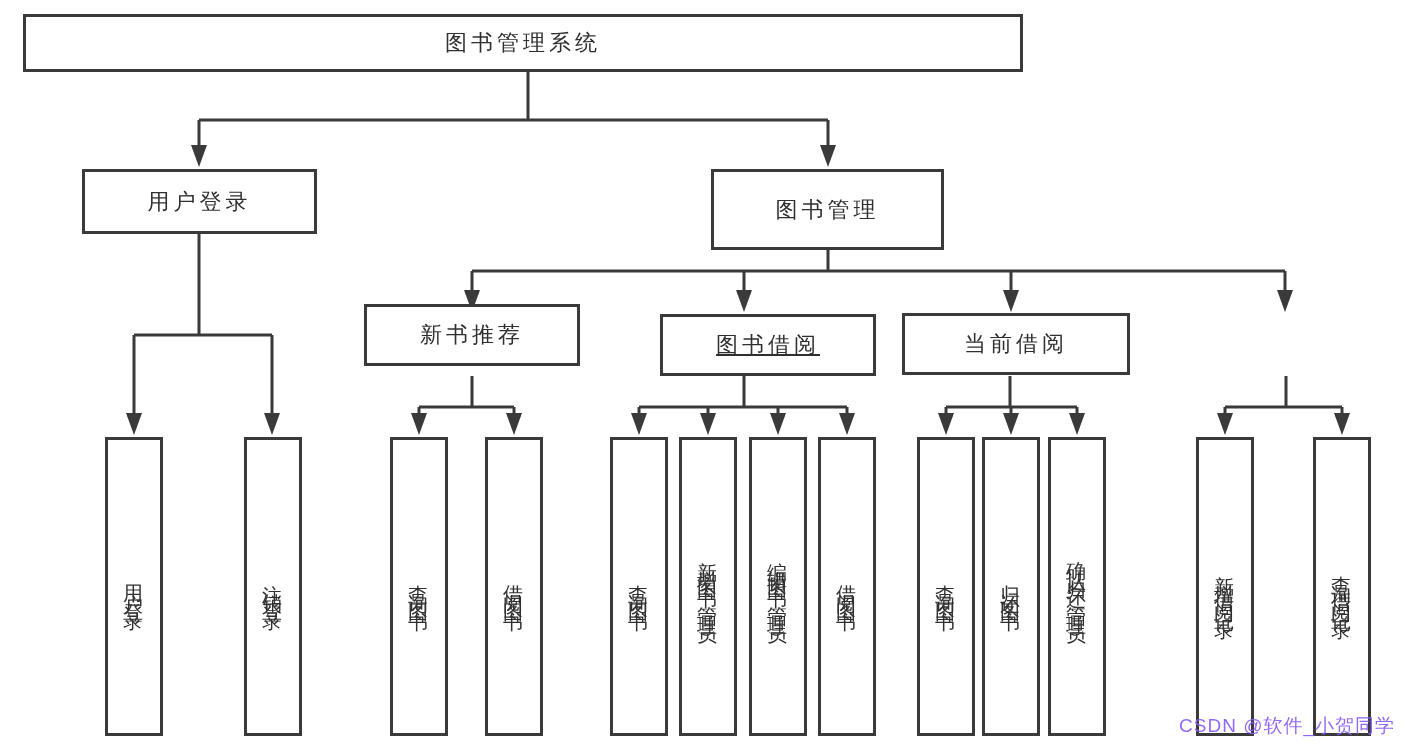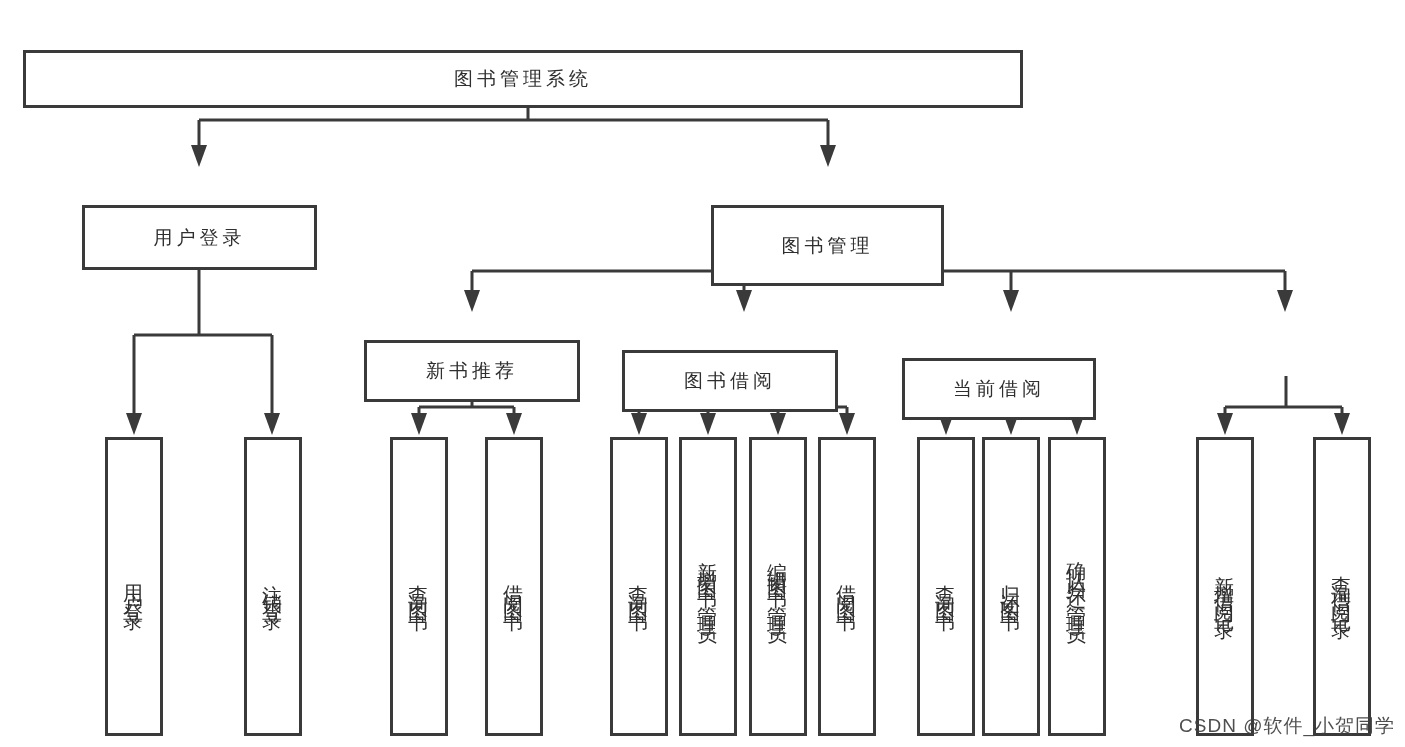--- a/index.html
+++ b/index.html
@@ -7,42 +7,42 @@
     position:relative; width:1405px; height:747px; background:#ffffff;
     font-family:"Liberation Sans","DejaVu Sans",sans-serif; overflow:hidden;
   }
   .connector-layer { position:absolute; left:0; top:0; width:1405px; height:747px; }
   .node {
     position:absolute; box-sizing:border-box; background:#ffffff;
     border:3px solid #3a3a3a; color:#2f2f2f;
     display:flex; align-items:center; justify-content:center;
     white-space:nowrap;
   }
-  .h-node { font-size:19px; letter-spacing:4px;margin-top:36px; }
+  .h-node { font-size:22px; letter-spacing:4px; }
   .v-node {
     writing-mode:vertical-rl; font-size:20px; letter-spacing:9px;
   }
   
   .n-root  { left:23px;  top:14px;  width:1000px; height:58px; }
   .n-login { left:82px;  top:169px; width:235px;  height:65px; }
   .n-mgmt  { left:711px; top:169px; width:233px;  height:81px; }
   .n-l3a   { left:364px; top:304px; width:216px;  height:62px; }
-  .n-l3b   { left:622px; top:314px; width:216px;  height:62px; }
-  .n-l3c   { left:902px; top:322px; width:194px;  height:62px; }
+  .n-l3b   { left:660px; top:314px; width:216px;  height:62px;text-decoration:underline; }
+  .n-l3c   { left:902px; top:313px; width:228px;  height:62px; }
   .n-l3d   { left:1178px;top:314px; width:216px;  height:62px; }
   .leaf    { top:437px; width:58px; height:299px; }
   .lf1  { left:105px; }  .lf2  { left:244px; }
   .lf3  { left:390px; }  .lf4  { left:485px; }
   .lf5  { left:610px; }  .lf6  { left:679px; }
   .lf7  { left:749px; }  .lf8  { left:818px; }
   .lf9  { left:917px; }  .lf10 { left:982px; }  .lf11 { left:1048px; }
   .lf12 { left:1196px; } .lf13 { left:1313px; }
   .watermark {
     position:absolute; right:10px; bottom:8px; z-index:5;
-    font-size:19px; color:#404040; letter-spacing:1px; opacity:.92;
+    font-size:19px; color:#8b5cf6; letter-spacing:1px; opacity:.92;
   }
   .line  { stroke:#3a3a3a; stroke-width:3; fill:none; }
   .arrow { fill:#3a3a3a; stroke:none; }
 </style>
 </head>
 <body>
 
 <div class="stage">
 
   <svg class="connector-layer" viewBox="0 0 1405 747" xmlns="http://www.w3.org/2000/svg">

